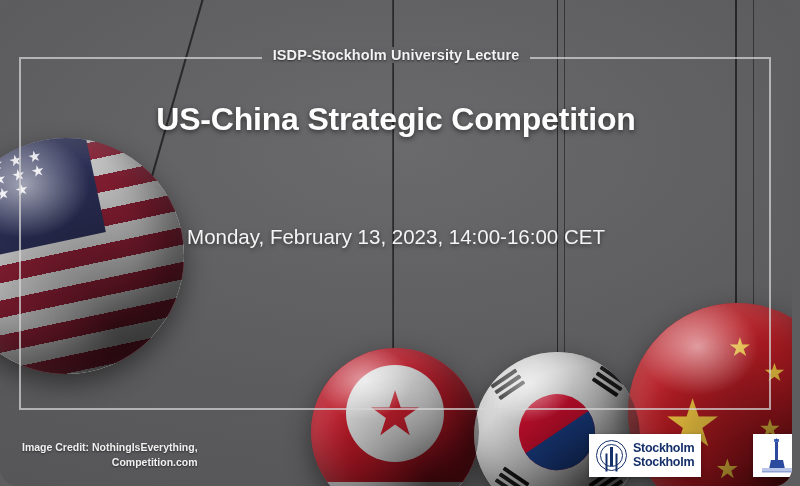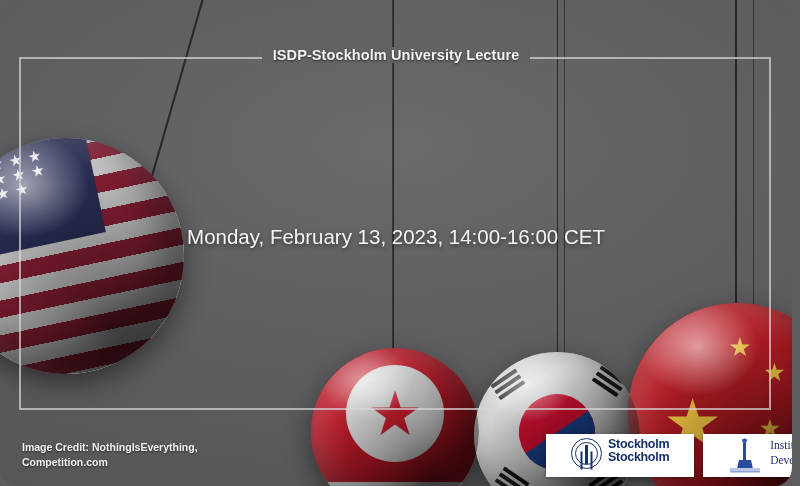--- a/index.html
+++ b/index.html
@@ -146,34 +146,35 @@
     position:absolute; left:0; right:0; top:330px;
     color:#f7f7f7; font-size:21.5px;
     text-shadow:0 2px 4px rgba(0,0,0,.5);
   }
   #speaker .lead{ font-weight:400; }
   #speaker .name{ font-weight:700; }
 
   #credit{
     position:absolute; left:22px; top:440px;
     color:#f0f0f0; font-size:10.5px; font-weight:700; line-height:1.42;
-    text-align:left; text-shadow:0 1px 2px rgba(0,0,0,.5);
+    text-align:right; text-shadow:0 1px 2px rgba(0,0,0,.5);
   }
   #credit .l{ display:block; }
 
   
   #logos{
     position:absolute; left:546px; top:434px; z-index:40;
     display:flex; align-items:stretch; gap:9px;
   }
   .logo-box{
     background:#ffffff;
-    display:flex; align-items:flex-start;
-    padding:4px 25px;
+    display:flex; align-items:center;
+    padding:4px 7px;
     box-shadow:0 1px 4px rgba(0,0,0,.35);
+    margin-left:43px;
   }
   #logo-su{ height:43px; }
   #logo-isdp{ height:43px; width:163px; }
 
   .su-seal{
     width:31px; height:31px; border-radius:50%;
     border:1.4px solid #16306a; position:relative; flex:none; margin-right:6px;
   }
   .su-seal::before{
     content:""; position:absolute; left:3px; top:3px; right:3px; bottom:3px;
@@ -269,20 +270,21 @@
   </div>
 
   <div id="frame"></div>
 
   <div id="content">
     <div id="eyebrow-row">
       <div id="eyebrow">ISDP-Stockholm University Lecture</div>
     </div>
 
     <h1 id="title">
+      <span class="l">US-China Strategic Competition</span>
     </h1>
 
     <div id="when">
       <span class="l">Monday, February 13, 2023, 14:00-16:00 CET</span>
     </div>
 
 
     <div id="credit">
       <span class="l">Image Credit: NothingIsEverything,</span>
       <span class="l">Competition.com</span>

